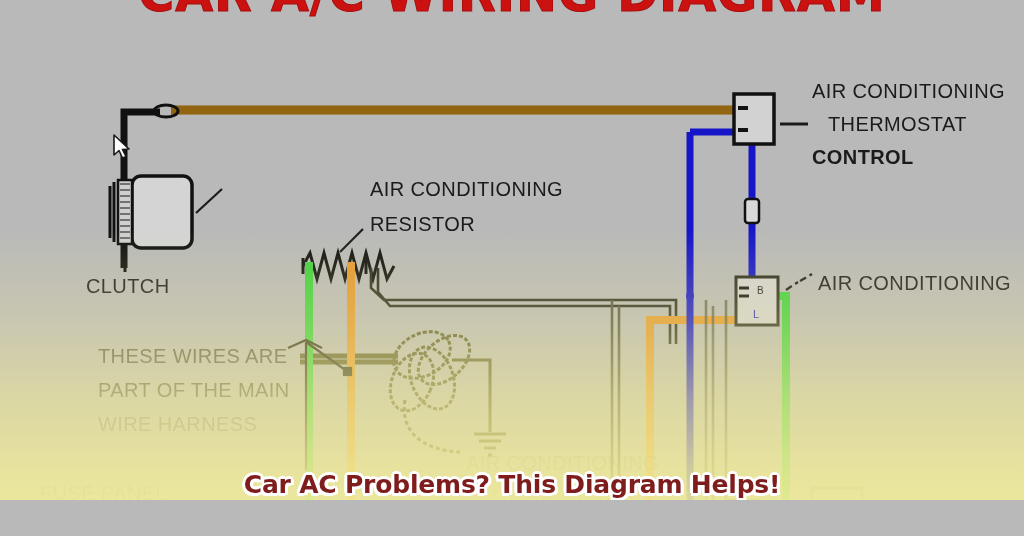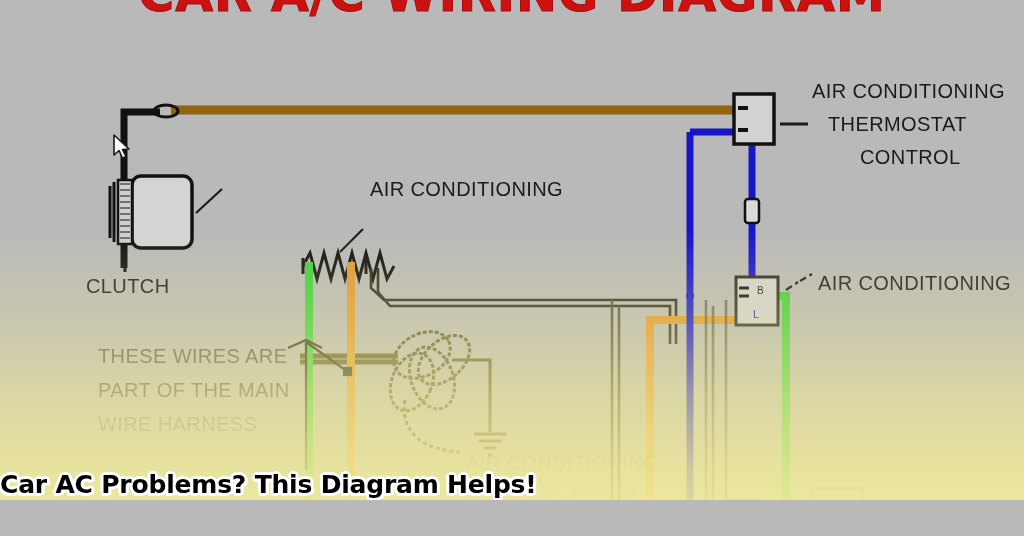--- a/index.html
+++ b/index.html
@@ -39,23 +39,23 @@
     font-size:20px;letter-spacing:.4px;white-space:nowrap;
   }
   .lbl.faded{color:#3a3a22;opacity:.30;}
   .lbl.faded2{color:#6a6a45;opacity:.34;}
   .lbl.harness{color:#2f2f1c;opacity:.72;}
   .lbl.harness3{color:#43431f;opacity:.45;}
 
   
   .caption{
     position:absolute;left:0;right:0;top:470px;z-index:20;
-    text-align:left;
+    text-align:center;
     font-family:"DejaVu Sans", sans-serif;
-    font-weight:bold;font-size:25px;color:#000000;
+    font-weight:bold;font-size:25px;color:#7f1d1d;
     letter-spacing:-.2px;
     text-shadow:
       -2px -2px 0 #fff, 2px -2px 0 #fff, -2px 2px 0 #fff, 2px 2px 0 #fff,
       -3px 0 0 #fff, 3px 0 0 #fff, 0 -3px 0 #fff, 0 3px 0 #fff,
       -2px 3px 0 #fff, 3px 2px 0 #fff;
   }
   
   .veil{
     position:absolute;left:0;right:0;bottom:0;height:270px;z-index:12;
     background:linear-gradient(to bottom,
@@ -222,25 +222,26 @@
       <path d="M706,300 L706,520"></path>
       <path d="M713,306 L713,520"></path>
       <path d="M726,300 L726,500 L760,500"></path>
     </g>
   </svg>
 
   <div class="veil"></div>
 
   <div class="lbl" style="left:812px;top:80px;">AIR CONDITIONING</div>
   <div class="lbl" style="left:812px;top:113px;margin-left:16px;">THERMOSTAT</div>
-  <div class="lbl" style="left:860px;top:146px;">CONTROL</div>
+  <div class="lbl" style="left:812px;top:146px;font-weight:bold;">CONTROL</div>
 
   <div class="lbl" style="left:86px;top:275px;">CLUTCH</div>
 
   <div class="lbl" style="left:370px;top:178px;">AIR CONDITIONING</div>
+  <div class="lbl" style="left:370px;top:213px;">RESISTOR</div>
 
   <div class="lbl harness" style="left:98px;top:345px;">THESE WIRES ARE</div>
   <div class="lbl harness" style="left:98px;top:379px;">PART OF THE MAIN</div>
   <div class="lbl harness3" style="left:98px;top:413px;">WIRE HARNESS</div>
 
   <div class="lbl" style="left:818px;top:272px;">AIR CONDITIONING</div>
 
   <div class="lbl faded" style="left:40px;top:482px;">FUSE PANEL</div>
   <div class="lbl faded2" style="left:466px;top:452px;">AIR CONDITIONING</div>
   <div class="lbl faded2" style="left:466px;top:486px;">BLOWER MOTOR</div>

